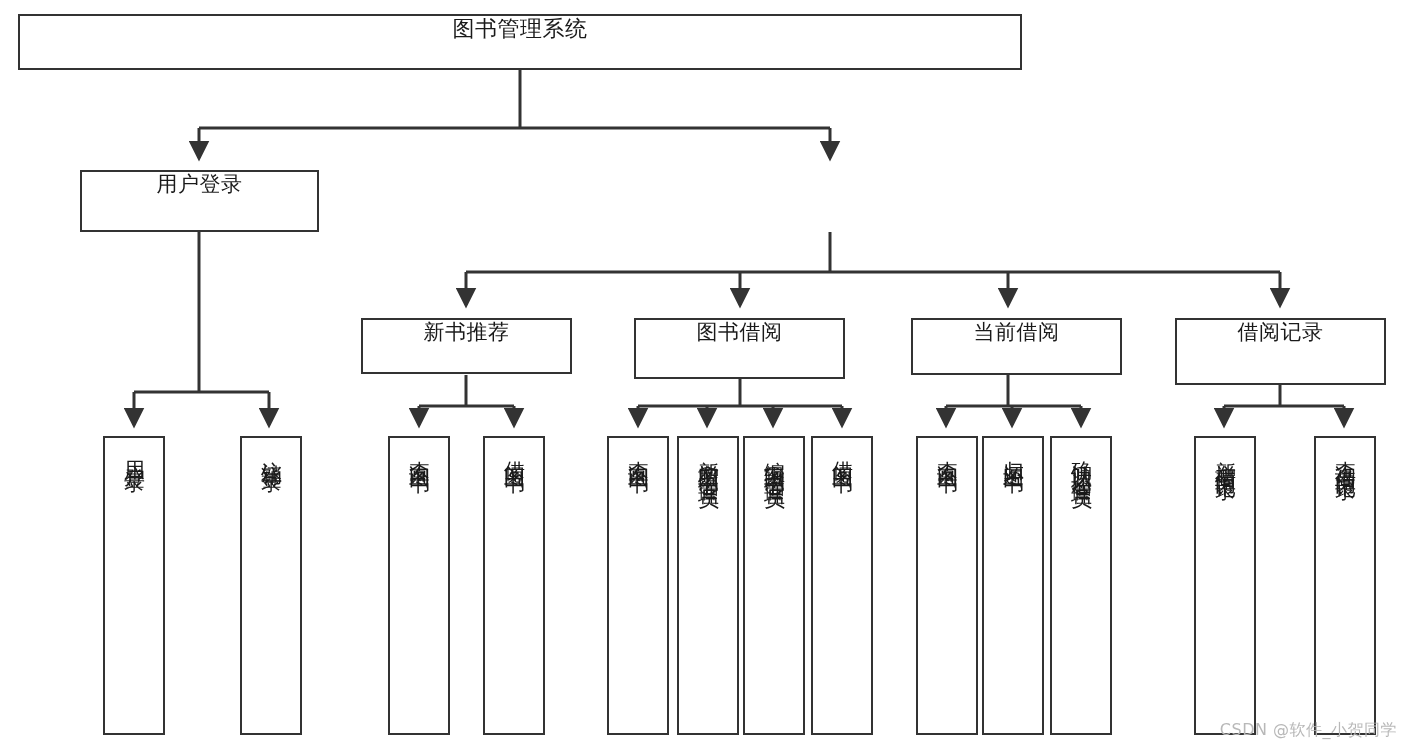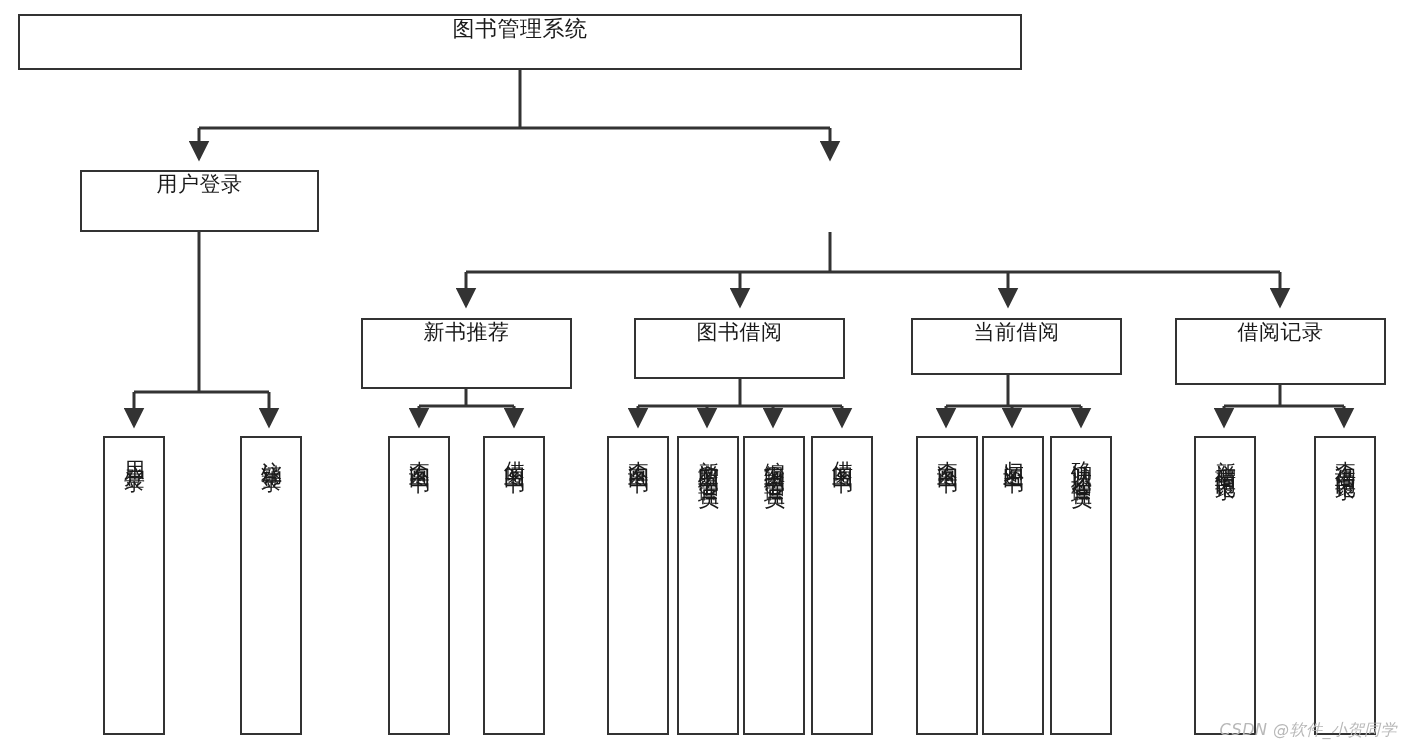--- a/index.html
+++ b/index.html
@@ -67,21 +67,20 @@
   }
   .watermark {
     position: absolute;
     right: 8px;
     bottom: 6px;
     font-size: 16px;
     color: #b8b8b8;
     letter-spacing: 0.5px;
     white-space: nowrap;
     user-select: none;
-    font-style: italic;
   }
 </style>
 </head>
 <body>
 
 <div id="canvas">
 
   <svg class="edges" viewBox="0 0 1405 747" xmlns="http://www.w3.org/2000/svg">
     <defs>
       <marker id="arrow" viewBox="0 0 12 12" refX="10" refY="6" markerWidth="7" markerHeight="7" orient="auto-start-reverse">
@@ -134,21 +133,21 @@
 
   <div class="node h root" style="left:18px; top:14px; width:1004px; height:56px;">
     <span class="lbl">图书管理系统</span>
   </div>
 
   <div class="node h" style="left:80px; top:170px; width:239px; height:62px;">
     <span class="lbl">用户登录</span>
   </div>
 
 
-  <div class="node h" style="left:361px; top:318px; width:211px; height:71px;">
+  <div class="node h" style="left:361px; top:318px; width:211px; height:56px;">
     <span class="lbl">新书推荐</span>
   </div>
 
   <div class="node h" style="left:634px; top:318px; width:211px; height:61px;">
     <span class="lbl">图书借阅</span>
   </div>
 
   <div class="node h" style="left:903px; top:318px; width:211px; height:57px;margin-left:8px;">
     <span class="lbl">当前借阅</span>
   </div>

